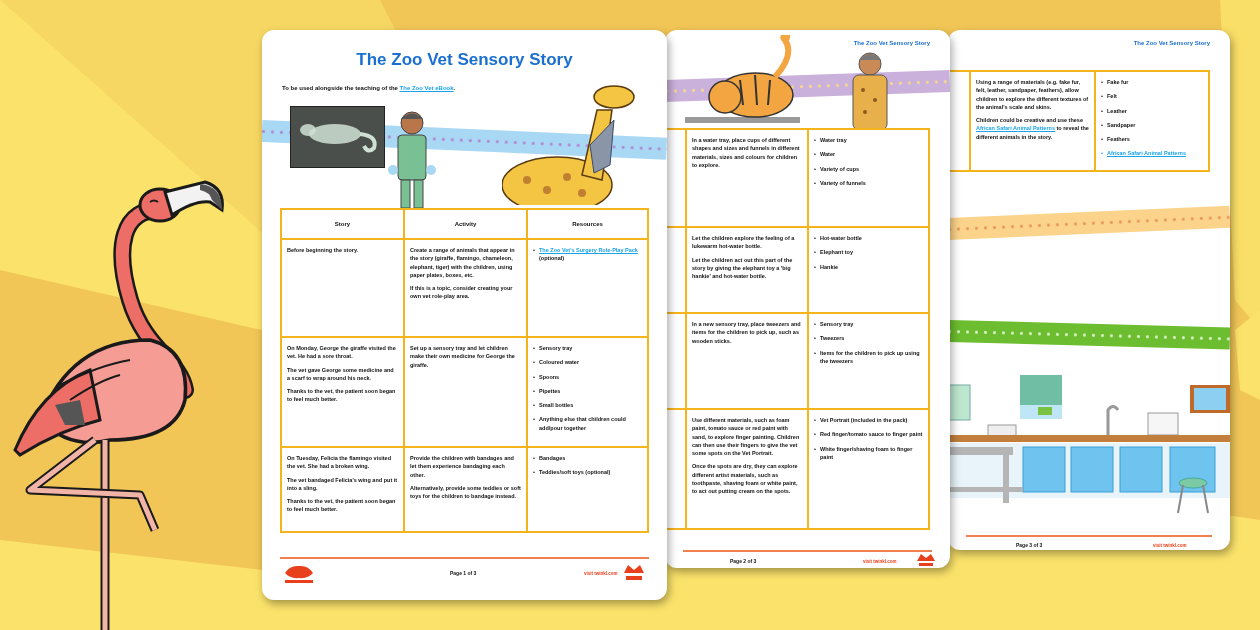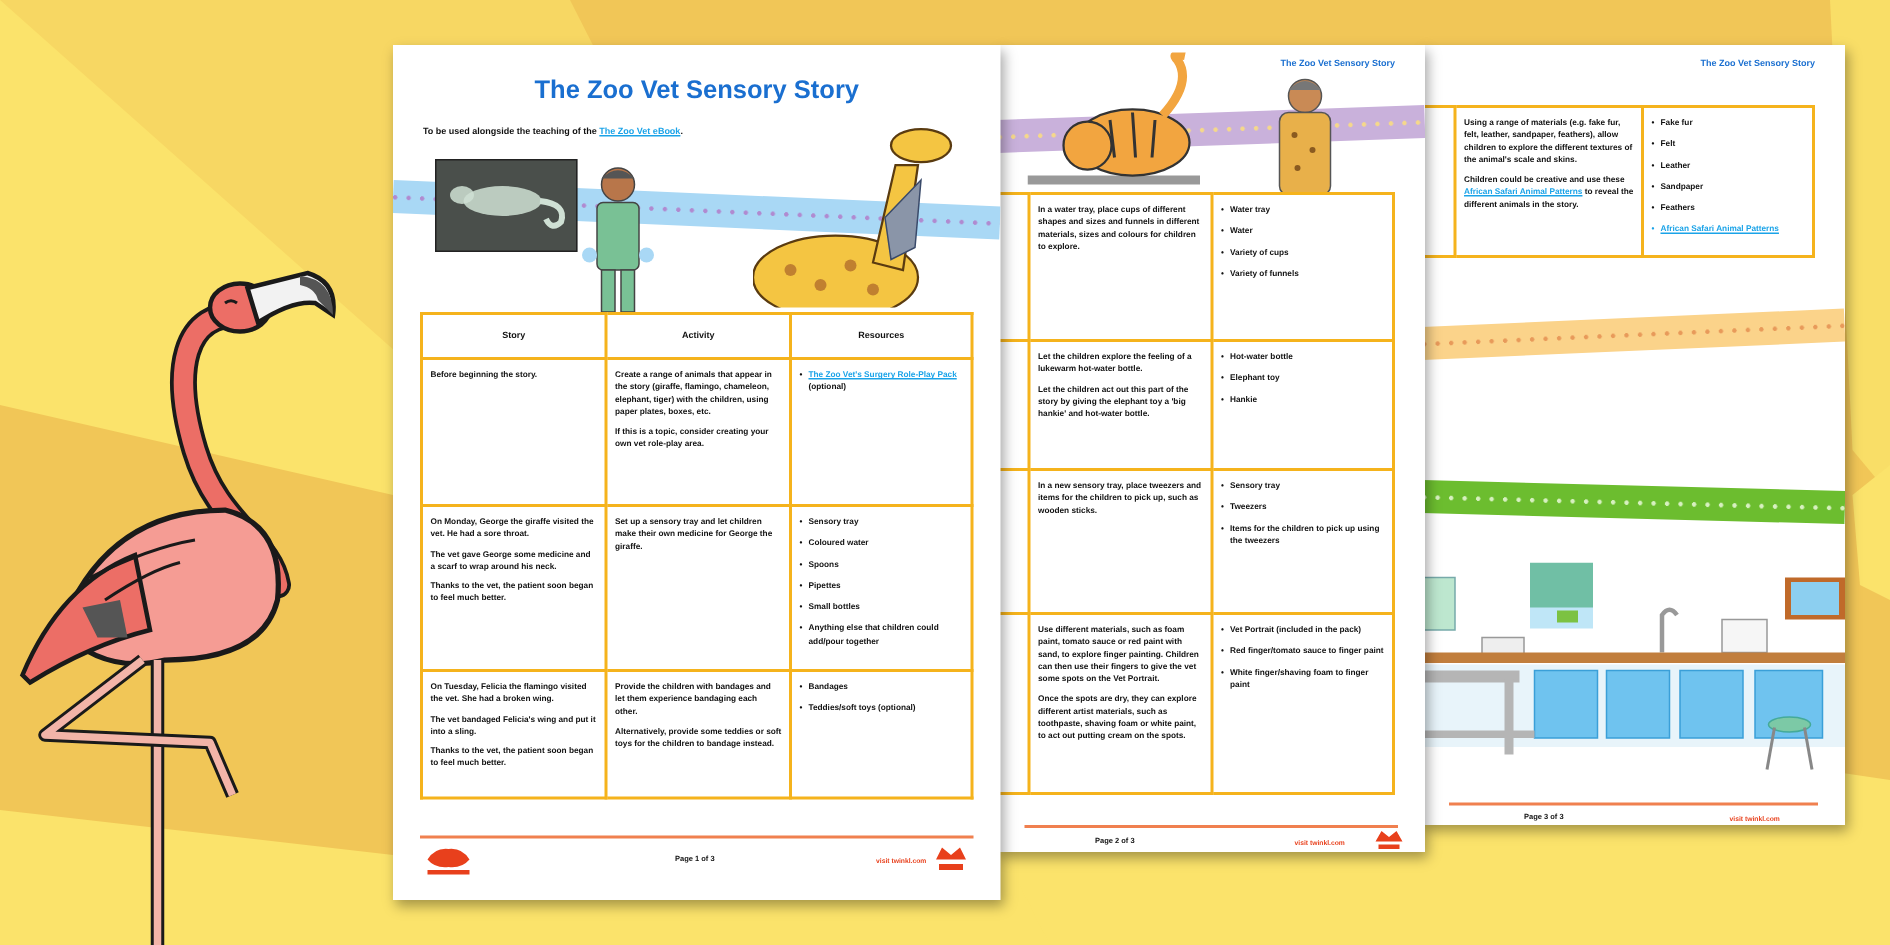--- a/index.html
+++ b/index.html
@@ -6,20 +6,21 @@
   html, body { width: 1260px; height: 630px; overflow: hidden; }
   body { position: relative; font-family: "Liberation Sans", sans-serif; background: #f1c657; }
 
   .bg { position: absolute; inset: 0; overflow: hidden; }
   .bg svg { position: absolute; inset: 0; }
 
   .page {
     position: absolute; background: #fff;
     box-shadow: 2px 4px 8px rgba(0,0,0,0.35);
     overflow: hidden;
+    border-radius: 12px;
   }
   .page-1 { left: 262px; top: 30px; width: 405px; height: 570px; z-index: 3; }
   .page-2 { left: 665px; top: 30px; width: 285px; height: 538px; z-index: 2; }
   .page-3 { left: 948px; top: 30px; width: 282px; height: 520px; z-index: 1; }
 
   .title-main {
     position: absolute; left: 0; right: 0; top: 20px; text-align: center;
     color: #1a6fd0; font-weight: bold; font-size: 17px;
   }
   .intro {

